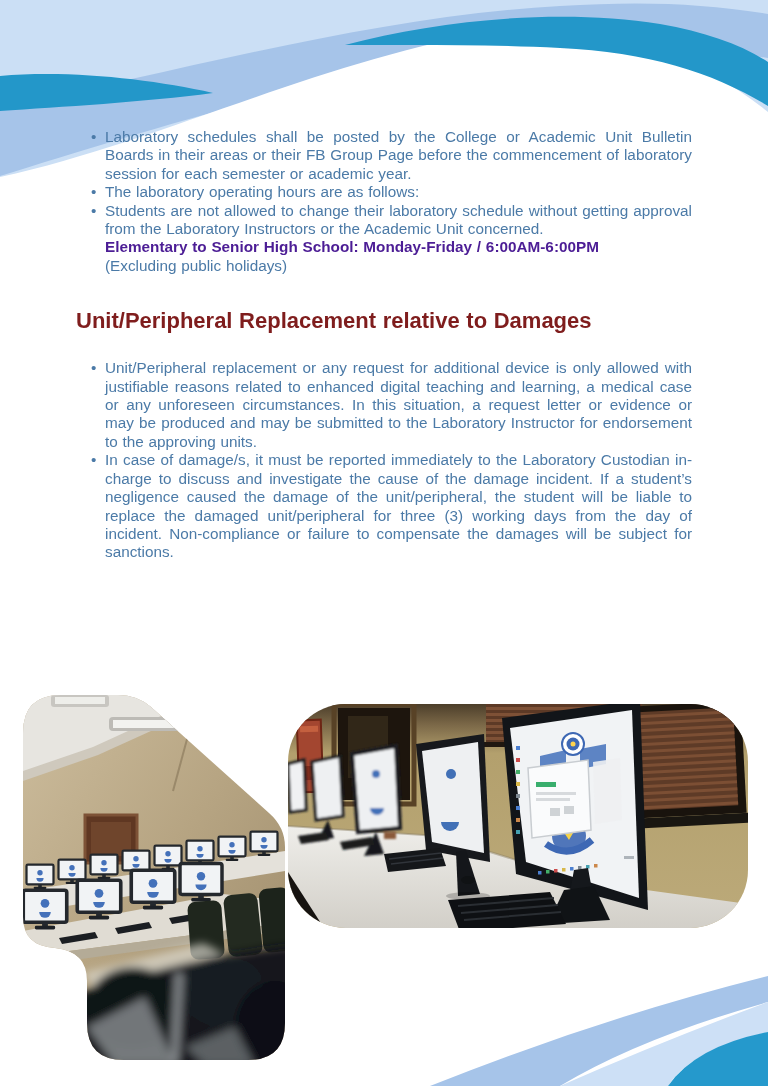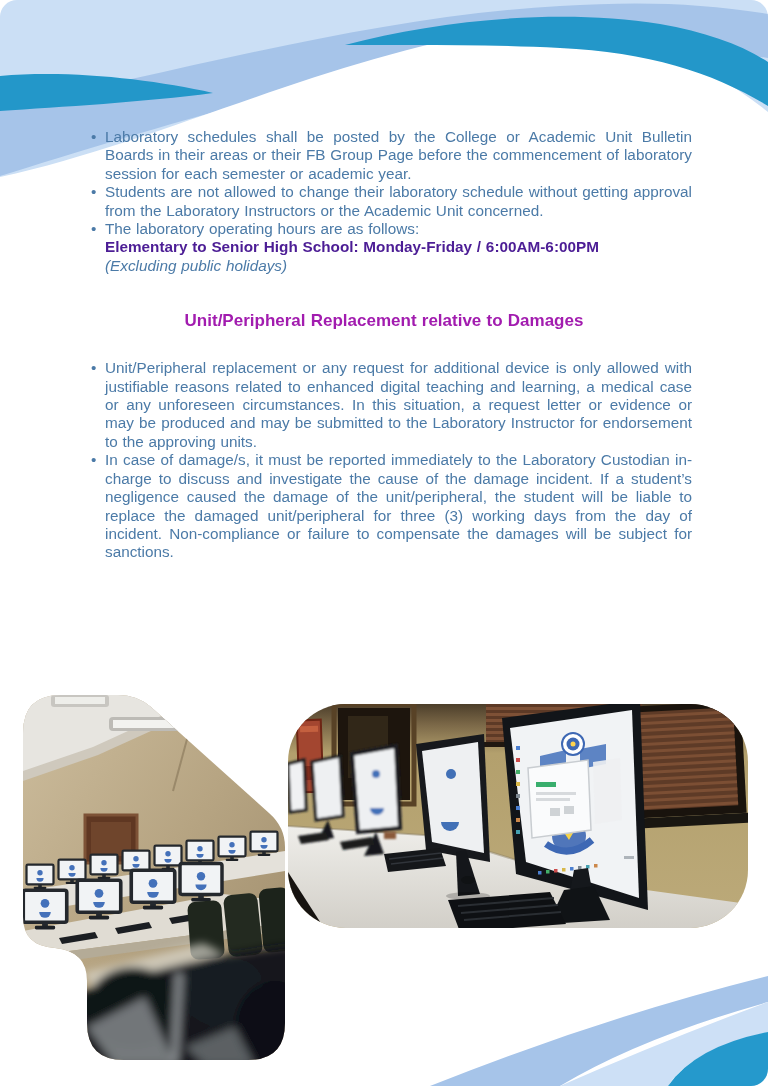--- a/index.html
+++ b/index.html
@@ -1,36 +1,35 @@
 <!DOCTYPE html>
 <html><head>
 <meta charset="utf-8">
 <style>
   html,body{margin:0;padding:0;background:#ffffff;}
   .page{
     position:relative;width:768px;height:1086px;overflow:hidden;background:#ffffff;
     font-family:"Liberation Sans",sans-serif;
-    border-radius:17px;
   }
   .deco{position:absolute;left:0;pointer-events:none;}
   .deco.header{top:0;}
   .deco.footer{bottom:0;}
   .content{
     position:absolute;left:76px;top:128px;width:616px;
     color:#4b7aa7;font-size:15.3px;line-height:18.4px;word-spacing:0.5px;
   }
   ul.blist{margin:0;padding:0 0 0 29px;list-style:none;}
   ul.blist li{position:relative;text-align:justify;}
   ul.blist li::before{content:"\2022";position:absolute;left:-14px;top:0;}
   .sched{margin-left:29px;}
   .sched .bold{font-weight:bold;color:#4c1d95;white-space:nowrap;}
-  .sched .italic{font-style:italic;}
+  .sched .italic{}
   h2.sec{
-    margin:36px 0 28px 0;font-size:17px;line-height:20px;
-    font-weight:bold;color:#a21caf;text-align:center;
+    margin:36px 0 28px 0;font-size:22px;line-height:20px;
+    font-weight:bold;color:#7f1d1d;
   }
   .photo{position:absolute;}
   .photo.left{left:23px;top:695px;}
   .photo.right{left:288px;top:704px;}
 </style>
 </head>
 <body>
 
 <div class="page">
 
@@ -39,22 +38,22 @@
     <path d="M0 108 C200 66 380 16 560 6 C640 1 700 3 768 14 L768 58 C640 38 520 40 390 68 C250 98 110 142 0 176 Z" fill="#a6c4e9"></path>
     <path d="M0 76 C70 70 150 79 213 93 C145 102 60 107 0 111 Z" fill="#2397c9"></path>
     <path d="M0 195 L0 177 C160 142 320 60 500 30 C600 24 700 56 768 112 L768 195 Z" fill="#ffffff"></path>
     <path d="M345 45 C440 20 560 8 660 24 C706 32 742 45 768 62 L768 106 C716 74 650 52 560 48 C480 44 410 45 345 45 Z" fill="#2397c9"></path>
   </svg>
 
   <div class="content">
 
     <ul class="blist">
       <li>Laboratory schedules shall be posted by the College or Academic Unit Bulletin Boards in their areas or their FB Group Page before the commencement of laboratory session for each semester or academic year.</li>
+      <li>The laboratory operating hours are as follows:</li>
       <li>Students are not allowed to change their laboratory schedule without getting approval from the Laboratory Instructors or the Academic Unit concerned.</li>
-      <li>The laboratory operating hours are as follows:</li>
     </ul>
 
     <div class="sched">
       <div class="bold">Elementary to Senior High School: Monday-Friday / 6:00AM-6:00PM</div>
       <div class="italic">(Excluding public holidays)</div>
     </div>
 
     <h2 class="sec">Unit/Peripheral Replacement relative to Damages</h2>
 
     <ul class="blist">

